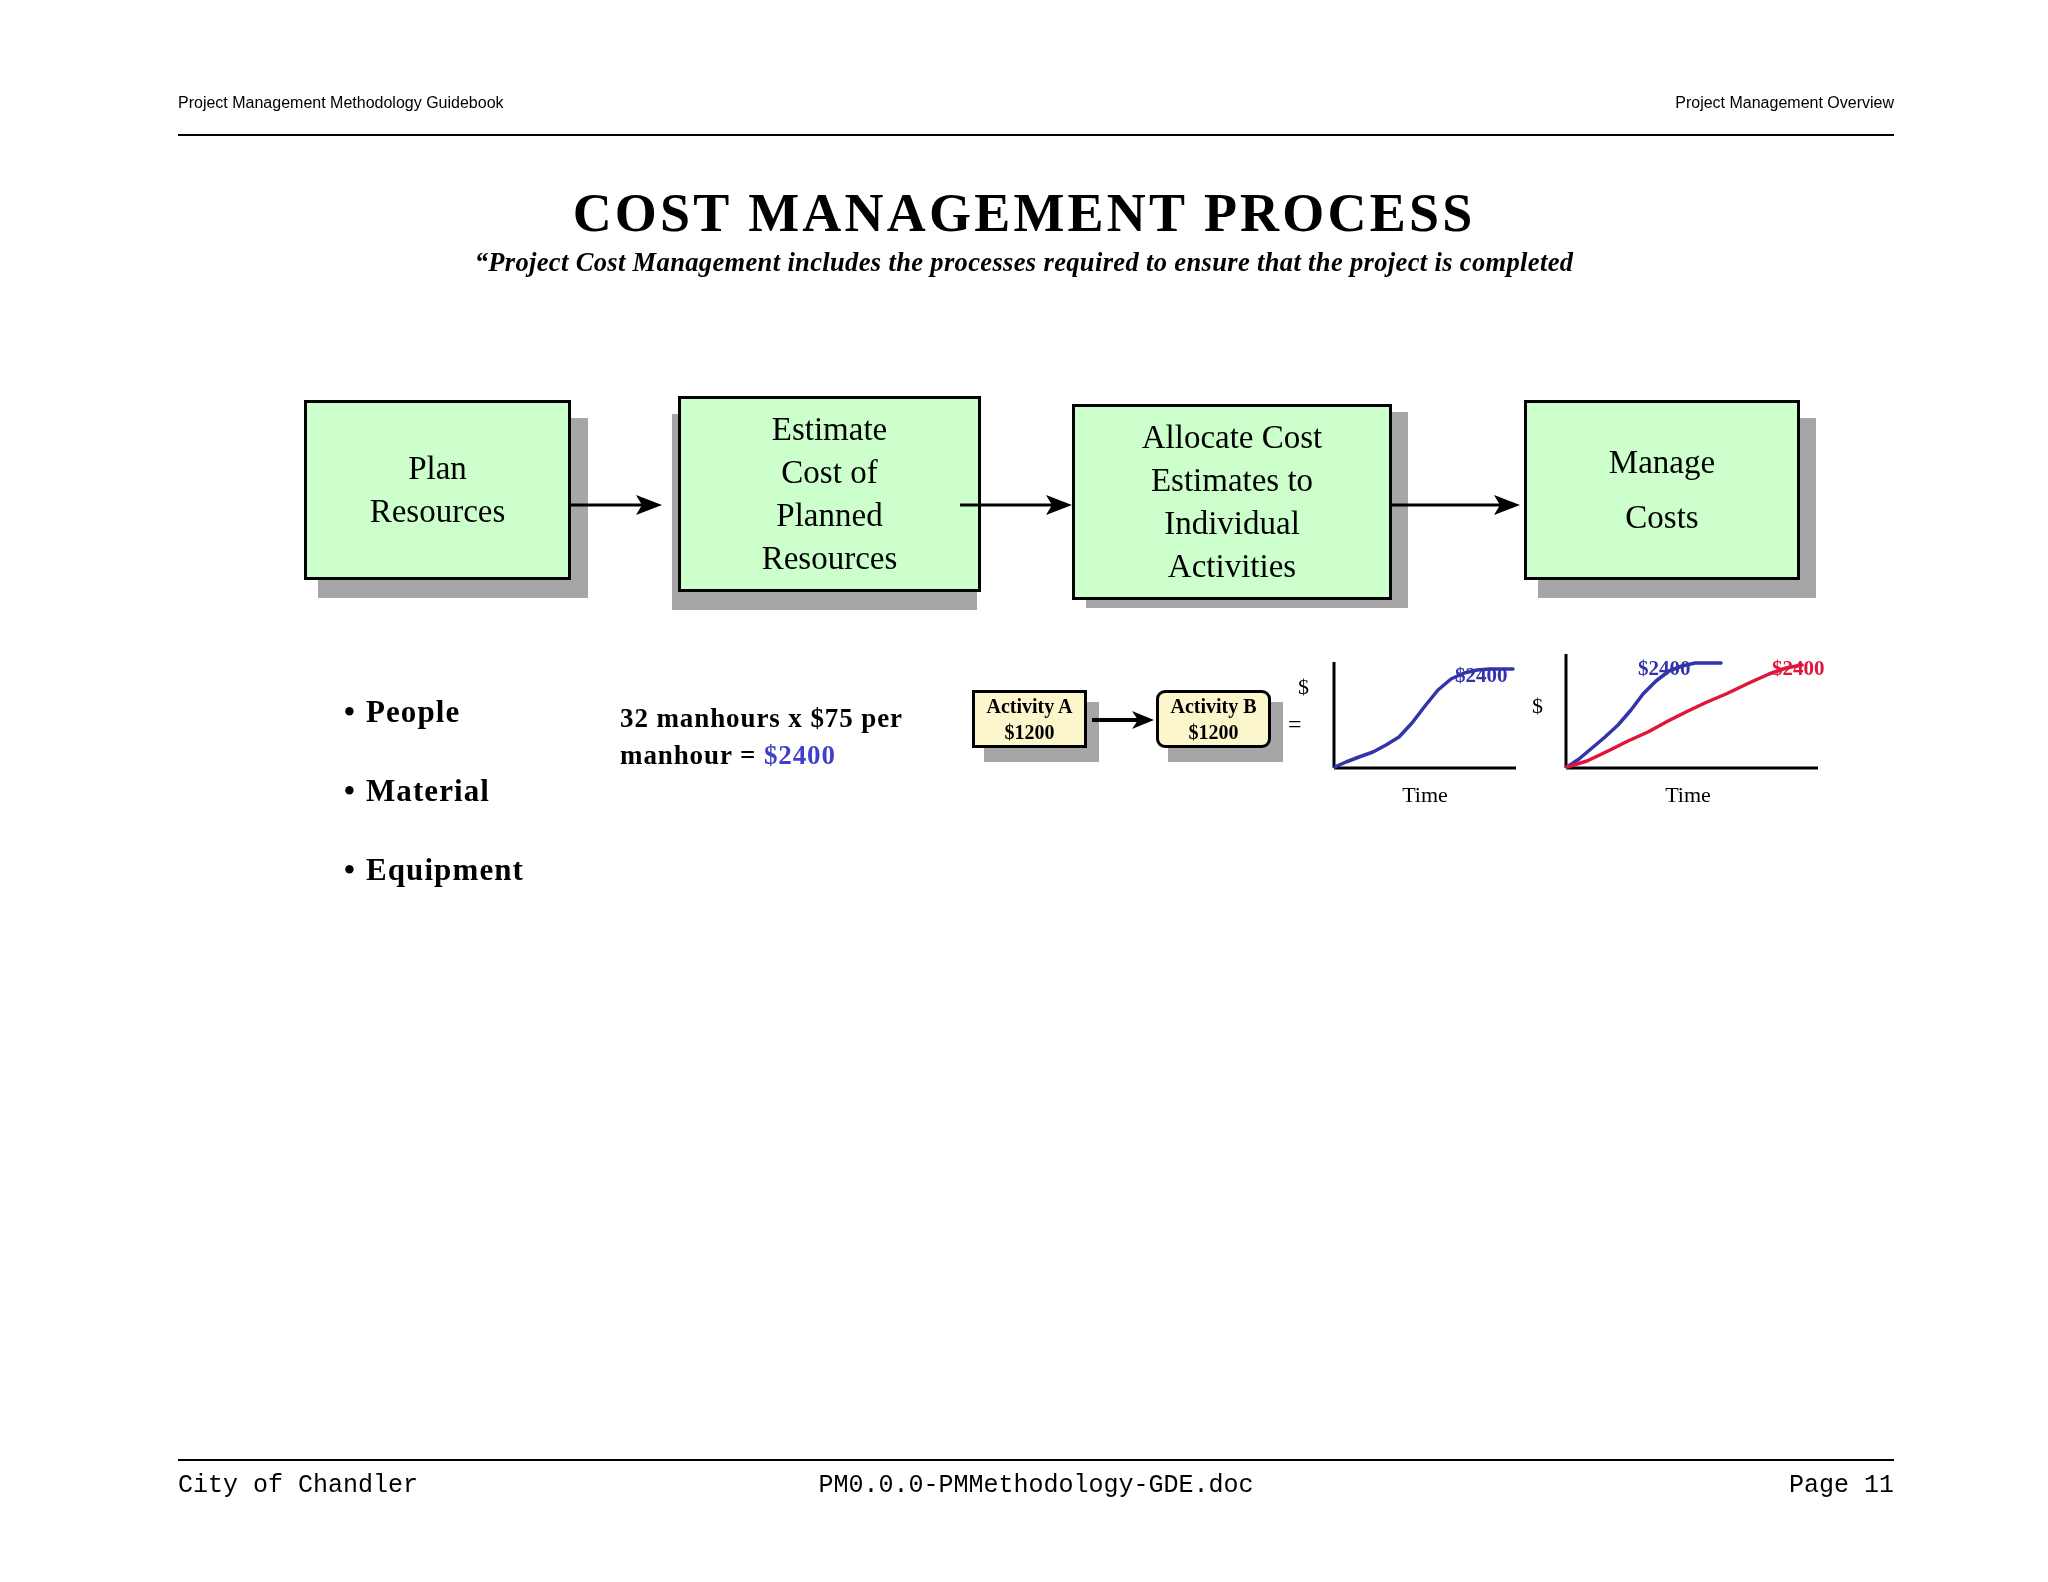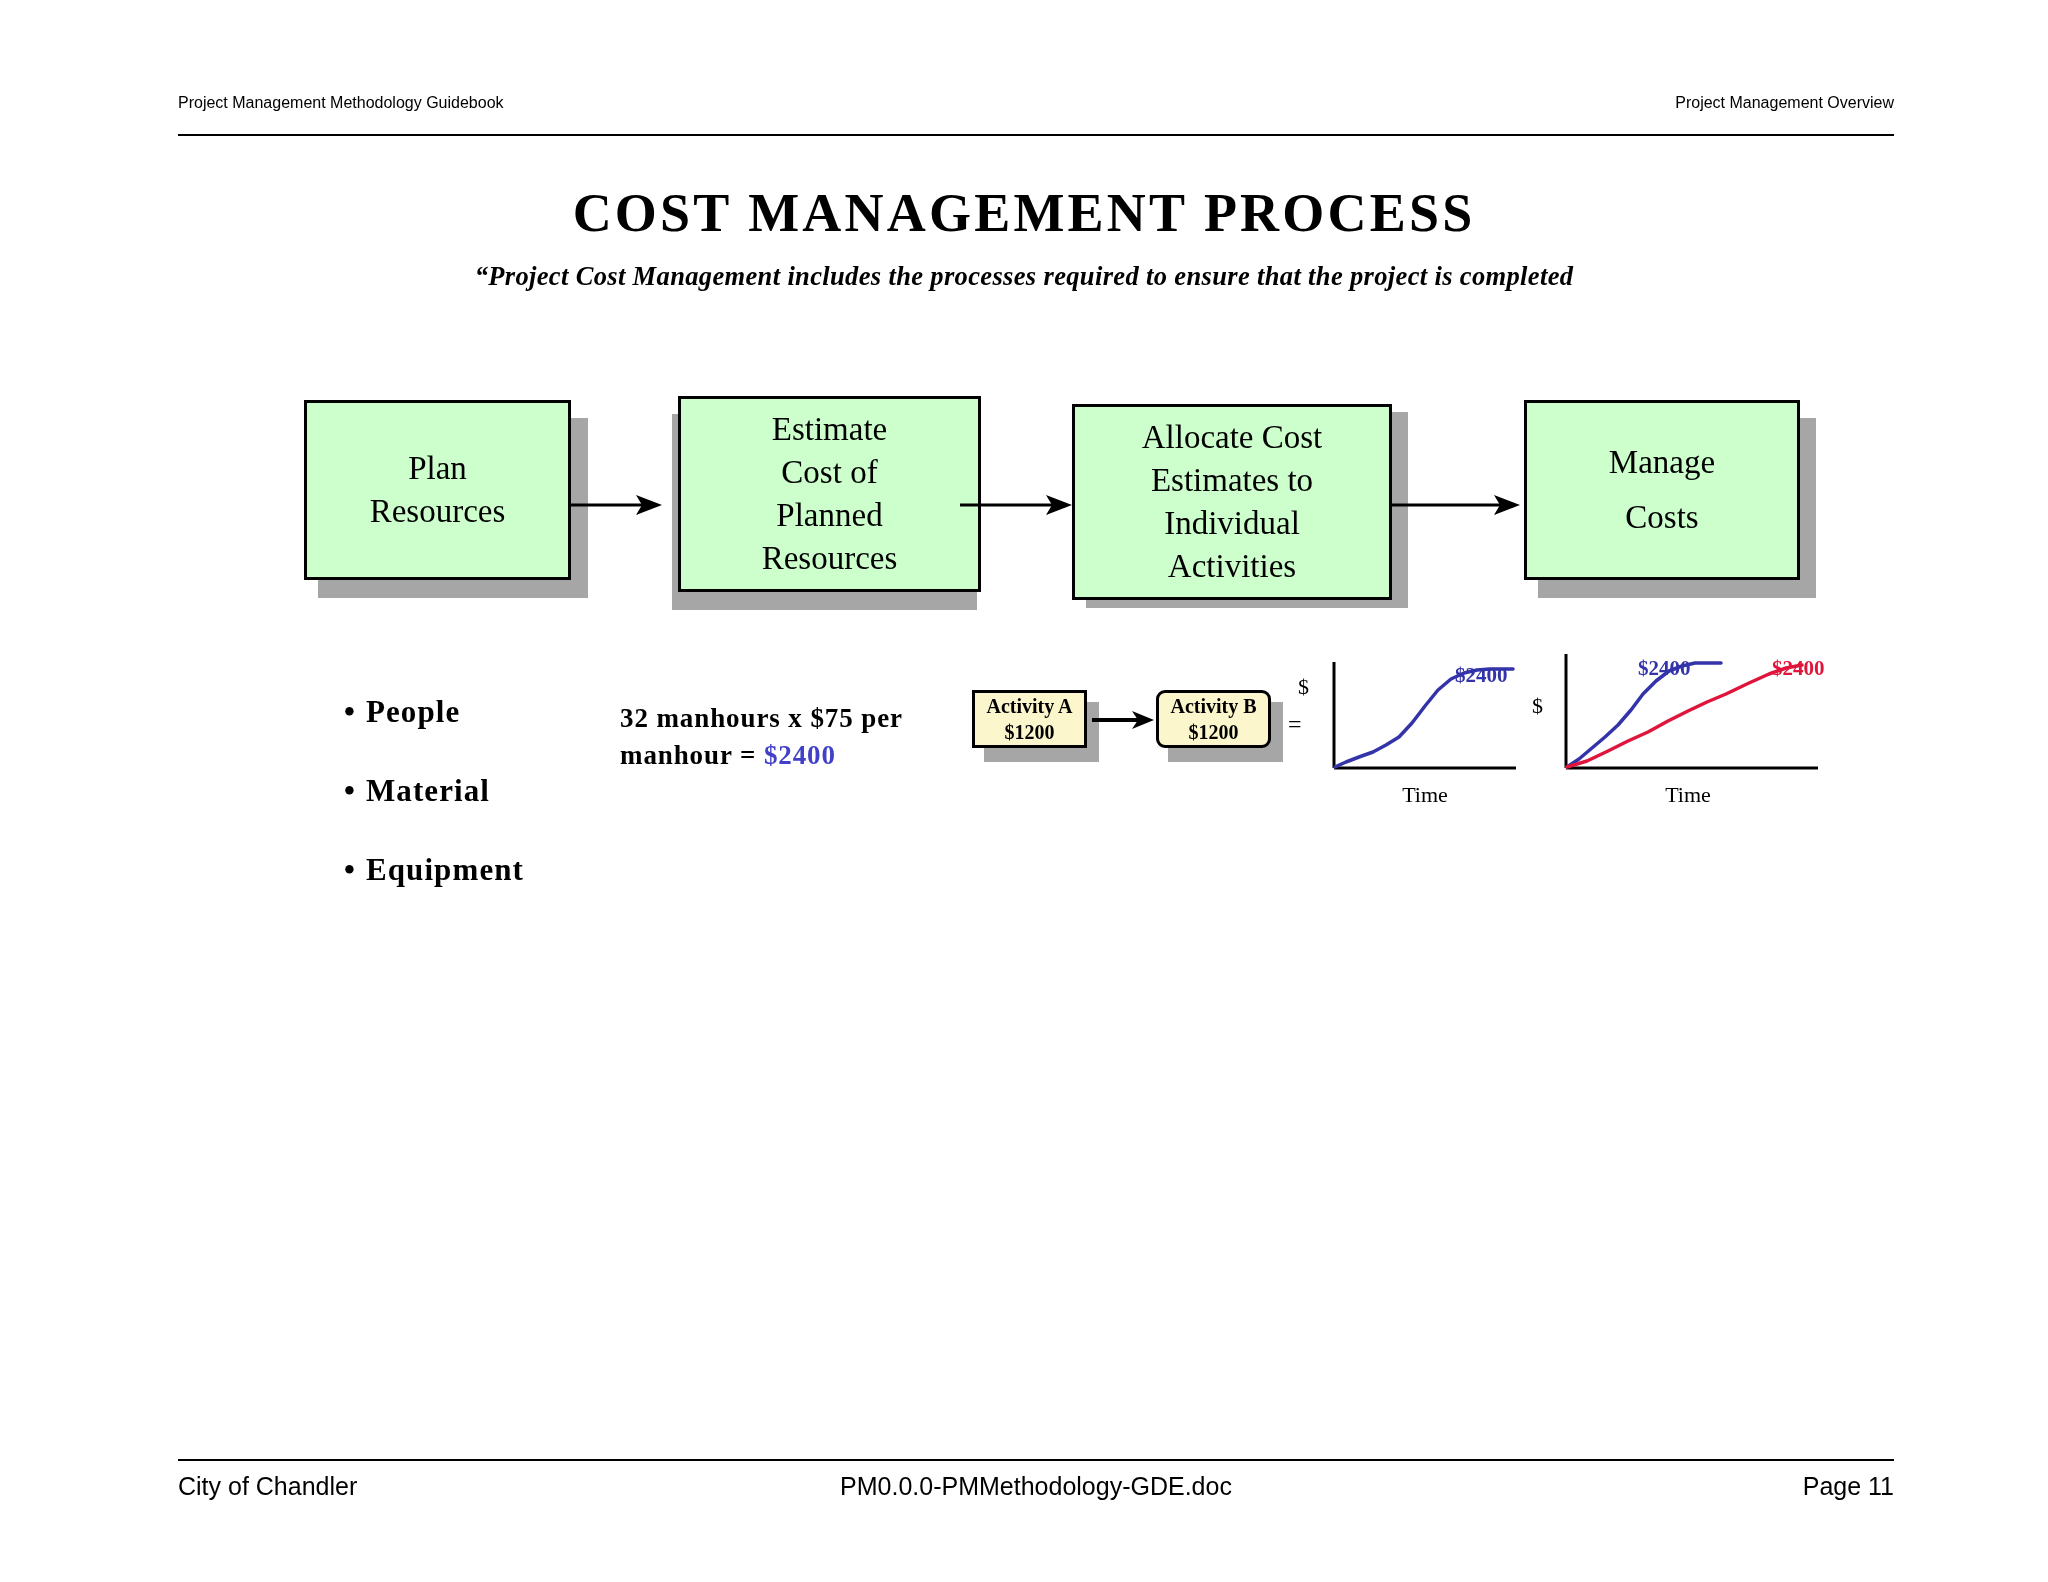--- a/index.html
+++ b/index.html
@@ -47,21 +47,20 @@
   }
   #doc-title {
     font-family: "Liberation Serif", serif;
     font-weight: bold;
     font-size: 54px;
     line-height: 62px;
     letter-spacing: 3.2px;
     color: #000000;
   }
   #doc-subtitle {
-    margin-top: 14px;
     font-family: "Liberation Serif", serif;
     font-weight: bold;
     font-style: italic;
     font-size: 26.5px;
     line-height: 36px;
     letter-spacing: 0.35px;
     color: #000000;
   }
   #doc-subtitle .sub-line { display: block; }
 
@@ -217,21 +216,21 @@
     width: 1716px;
     height: 46px;
     border-top: 2px solid #000000;
     display: flex;
     justify-content: space-between;
     align-items: flex-start;
     padding-top: 10px;
     box-sizing: border-box;
   }
   #page-footer .ftr-text {
-    font-family: Liberation Sans, sans-serif;
+    font-family: Liberation Mono, monospace;
     font-size: 25px;
     line-height: 30px;
     color: #000000;
     white-space: nowrap;
   }
   #page-footer .ftr-center {
     position: absolute;
     left: 0;
     right: 0;
     top: 10px;

